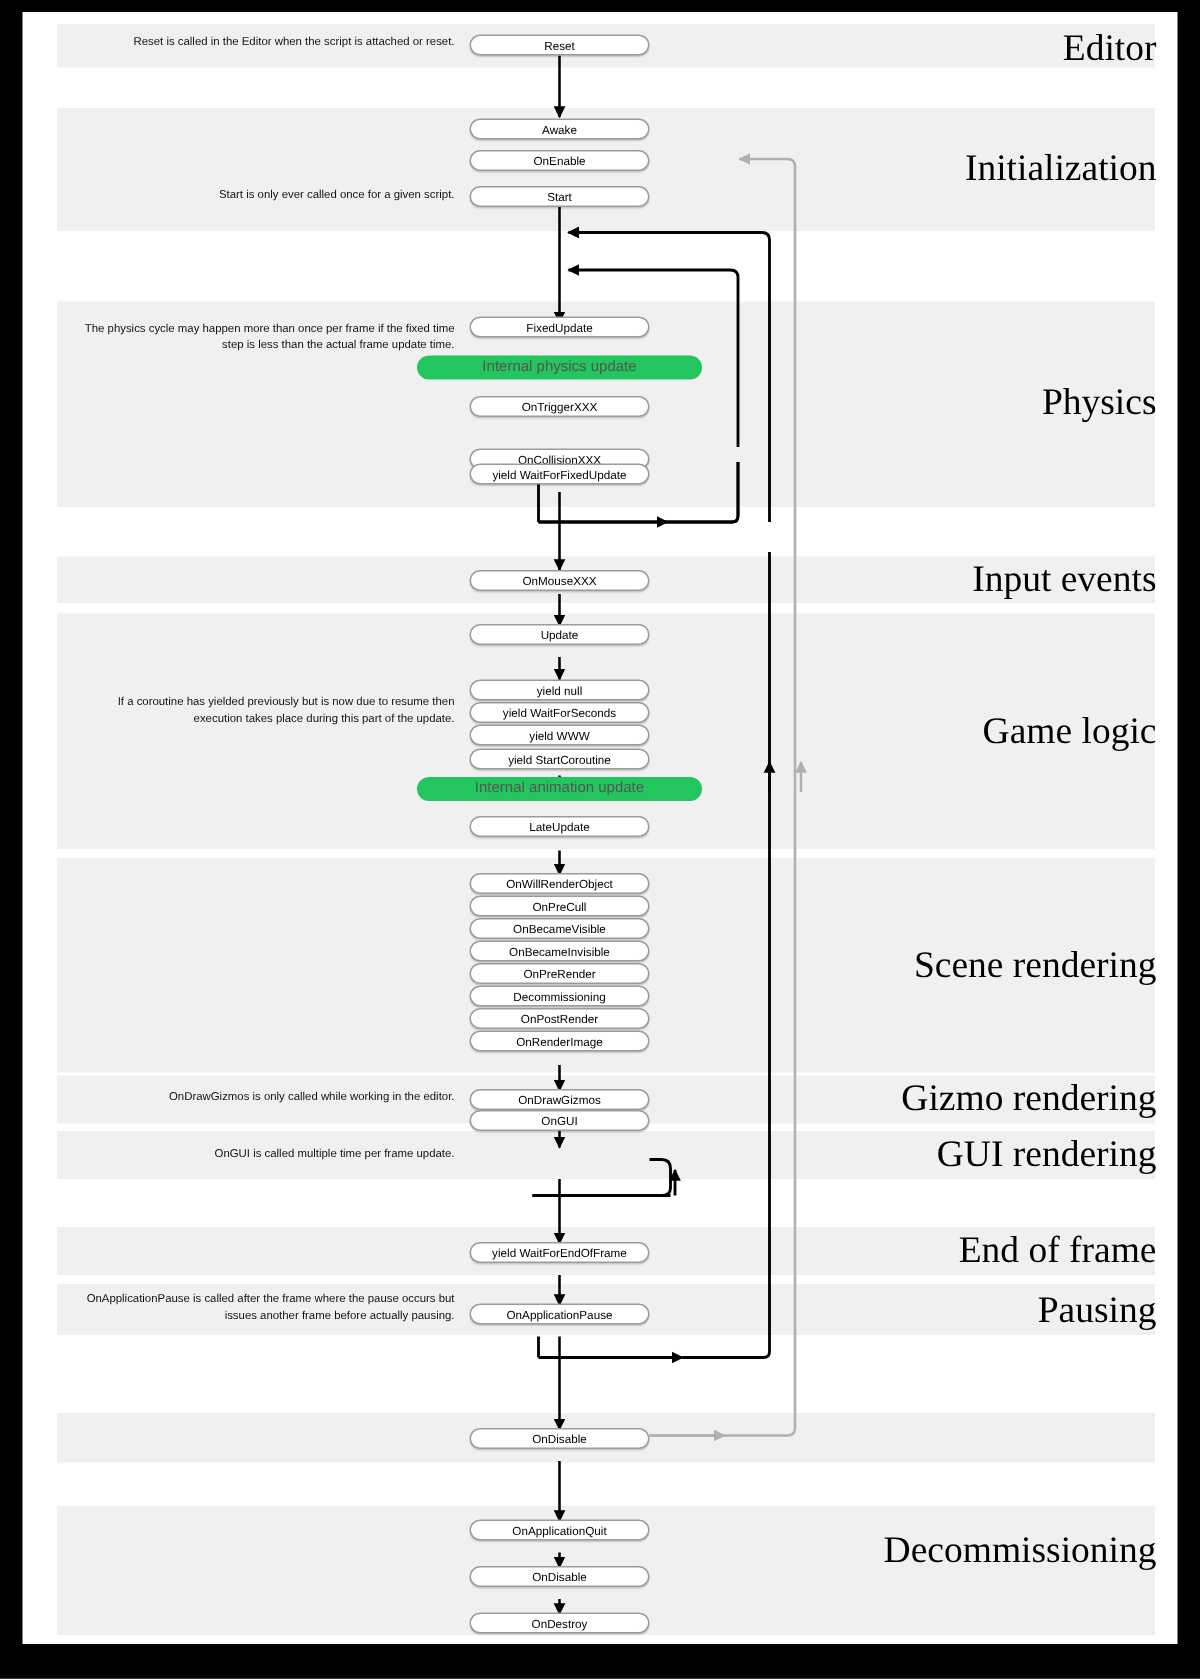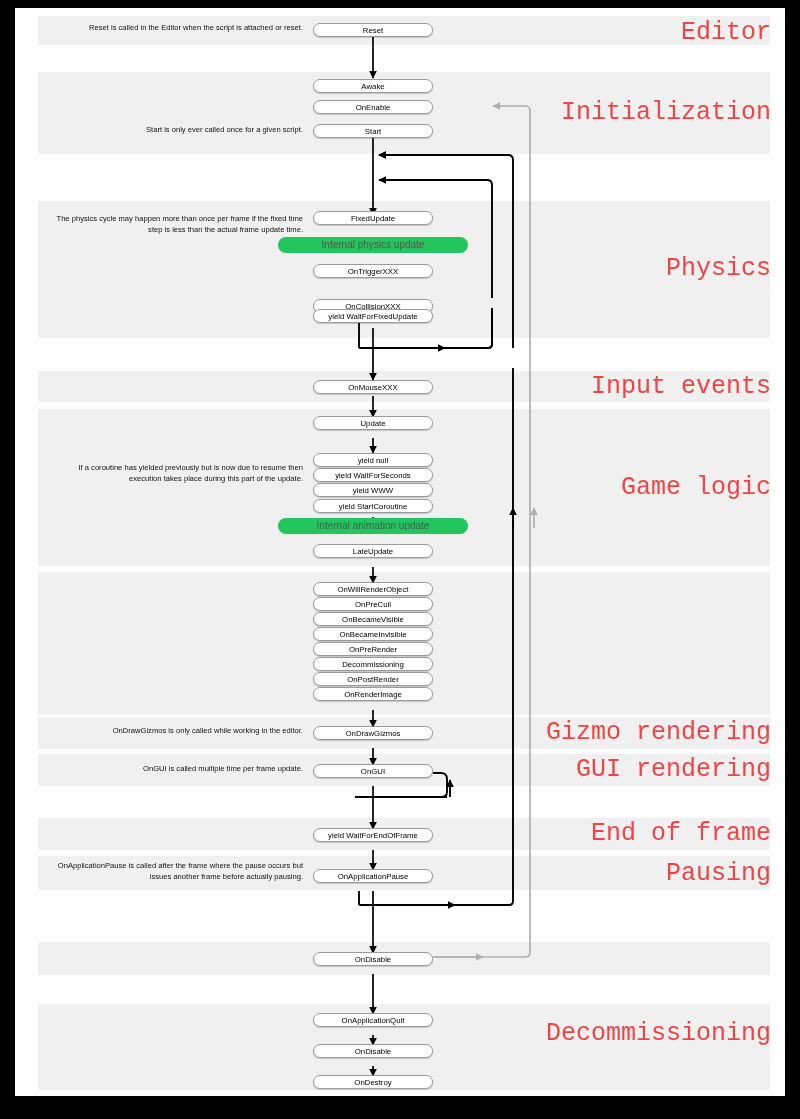--- a/index.html
+++ b/index.html
@@ -1,21 +1,21 @@
 <!DOCTYPE html>
 <html><head>
 <meta charset="utf-8">
 <style>
   html,body{margin:0;padding:0;background:#000;}
   body{width:800px;height:1119px;font-family:"Liberation Sans",sans-serif;}
   #page{position:absolute;left:15px;top:8px;width:770px;height:1088px;background:#ffffff;
         box-shadow:0 0 14px rgba(0,0,0,0.85);}
   .band{position:absolute;left:23px;width:732px;background:#f0f0f0;}
-  .sect-title{position:absolute;right:14px;color:#ef4444;font-size:25px;line-height:1;
-              white-space:nowrap;font-family:Liberation Mono, monospace;}
+  .sect-title{position:absolute;right:14px;color:#000000;font-size:25px;line-height:1;
+              white-space:nowrap;font-family:Liberation Serif, serif;}
   .caption{position:absolute;font-size:7.6px;line-height:10.5px;color:#111;text-align:right;
            font-family:"Liberation Sans",sans-serif;}
   .node{position:absolute;height:14px;width:120px;background:#fff;border:1px solid #9b9b9b;
         border-radius:7px;font-size:7.8px;line-height:13px;text-align:center;color:#000;
         box-sizing:border-box;box-shadow:0 1px 1px rgba(0,0,0,0.18);}
   .pill{position:absolute;height:16px;background:#22c55e;border-radius:8px;font-size:10px;
         line-height:16px;text-align:center;color:#555;box-sizing:border-box;}
   svg.wires{position:absolute;left:0;top:0;width:770px;height:1088px;overflow:visible;}
 </style>
 </head>
@@ -34,20 +34,21 @@
   <div class="band" style="top:810px;height:32px;"></div>
   <div class="band" style="top:848px;height:34px;"></div>
   <div class="band" style="top:934px;height:33px;"></div>
   <div class="band" style="top:996px;height:86px;"></div>
 
   <div class="sect-title" style="top:12px;">Editor</div>
   <div class="sect-title" style="top:92px;">Initialization</div>
   <div class="sect-title" style="top:248px;">Physics</div>
   <div class="sect-title" style="top:366px;">Input events</div>
   <div class="sect-title" style="top:467px;">Game logic</div>
+  <div class="sect-title" style="top:623px;">Scene rendering</div>
   <div class="sect-title" style="top:712px;">Gizmo rendering</div>
   <div class="sect-title" style="top:749px;">GUI rendering</div>
   <div class="sect-title" style="top:813px;">End of frame</div>
   <div class="sect-title" style="top:853px;">Pausing</div>
   <div class="sect-title" style="top:1013px;">Decommissioning</div>
 
   <div class="caption" style="left:28px;top:15px;width:260px;">Reset is called in the Editor when the script is attached or reset.</div>
   <div class="caption" style="left:28px;top:117px;width:260px;">Start is only ever called once for a given script.</div>
   <div class="caption" style="left:28px;top:206px;width:260px;">The physics cycle may happen more than once per frame if the fixed time step is less than the actual frame update time.</div>
   <div class="caption" style="left:48px;top:455px;width:240px;">If a coroutine has yielded previously but is now due to resume then execution takes place during this part of the update.</div>
@@ -133,21 +134,21 @@
   <div class="node" style="left:298px;top:574px;">OnWillRenderObject</div>
   <div class="node" style="left:298px;top:589px;">OnPreCull</div>
   <div class="node" style="left:298px;top:604px;">OnBecameVisible</div>
   <div class="node" style="left:298px;top:619px;">OnBecameInvisible</div>
   <div class="node" style="left:298px;top:634px;">OnPreRender</div>
   <div class="node" style="left:298px;top:649px;">Decommissioning</div>
   <div class="node" style="left:298px;top:664px;">OnPostRender</div>
   <div class="node" style="left:298px;top:679px;">OnRenderImage</div>
 
   <div class="node" style="left:298px;top:718px;">OnDrawGizmos</div>
-  <div class="node" style="left:298px;top:756px;">OnGUI</div>
+  <div class="node" style="left:298px;top:732px;">OnGUI</div>
 
   <div class="node" style="left:298px;top:820px;">yield WaitForEndOfFrame</div>
   <div class="node" style="left:298px;top:861px;">OnApplicationPause</div>
   <div class="node" style="left:298px;top:944px;">OnDisable</div>
 
   <div class="node" style="left:298px;top:1005px;">OnApplicationQuit</div>
   <div class="node" style="left:298px;top:1036px;">OnDisable</div>
   <div class="node" style="left:298px;top:1067px;">OnDestroy</div>
 
 </div>

